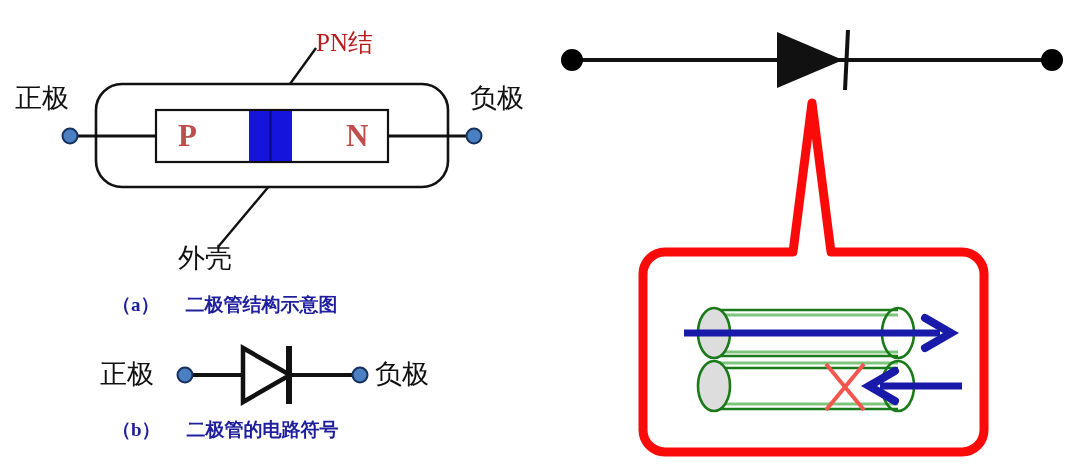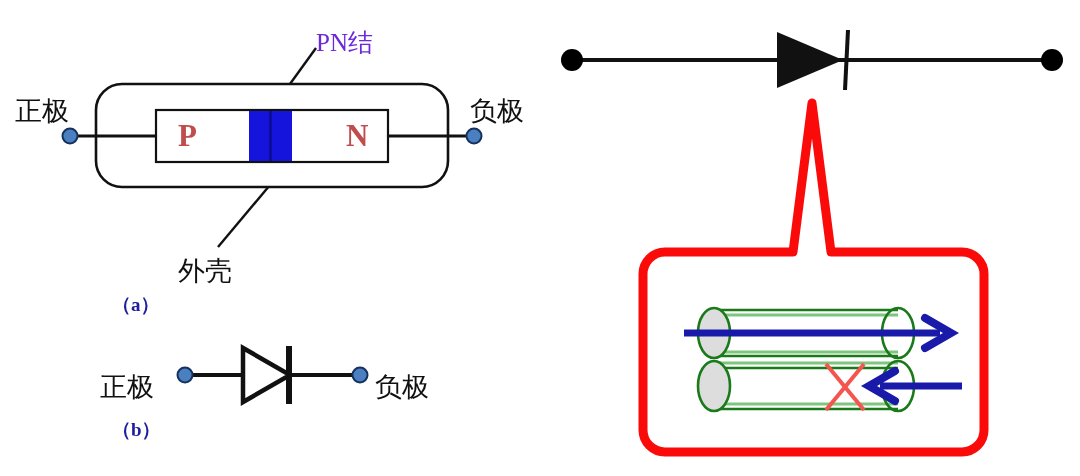--- a/index.html
+++ b/index.html
@@ -19,26 +19,25 @@
   }
   .abs { position: absolute; }
 
   
   .label-cn {
     font-family: "Liberation Serif", "DejaVu Serif", serif;
     font-size: 27px;
     color: #111111;
     white-space: nowrap;
     line-height: 1;
-    margin-top: 13px;
   }
   .label-lat {
     font-family: "Liberation Serif", "DejaVu Serif", serif;
     font-size: 25px;
-    color: #6d28d9;
+    color: #b91c1c;
     white-space: nowrap;
     line-height: 1;
   }
   .caption {
     font-family: "Liberation Serif", "DejaVu Serif", serif;
     font-size: 19px;
     font-weight: bold;
     color: #1f1f9e;
     white-space: nowrap;
     line-height: 1;
@@ -92,20 +91,21 @@
   <div class="abs label-cn" style="left:470px; top:85px;">负极</div>
 
   <div class="abs pn-letter" style="left:178px; top:120px;">P</div>
 
   <div class="abs pn-letter" style="left:346px; top:120px;">N</div>
 
   <div class="abs label-cn" style="left:178px; top:245px;">外壳</div>
 
   <div class="abs" style="left:112px; top:295px; display:flex; gap:26px; align-items:baseline;">
     <span class="caption">（a）</span>
+    <span class="caption">二极管结构示意图</span>
   </div>
 
   <svg class="layer" viewBox="0 0 1080 476">
 
     <line x1="185" y1="375" x2="243" y2="375" stroke="#111111" stroke-width="4"></line>
     <line x1="289" y1="375" x2="360" y2="375" stroke="#111111" stroke-width="4"></line>
 
     <polygon points="243,348 243,402 290,375" fill="none" stroke="#111111" stroke-width="4.5" stroke-linejoin="miter"></polygon>
 
     <line x1="289" y1="346" x2="289" y2="404" stroke="#111111" stroke-width="6"></line>
@@ -113,20 +113,21 @@
     <circle cx="185" cy="375" r="7.5" fill="#4a7fc1" stroke="#16315c" stroke-width="2"></circle>
     <circle cx="360" cy="375" r="7.5" fill="#4a7fc1" stroke="#16315c" stroke-width="2"></circle>
   </svg>
 
   <div class="abs label-cn" style="left:100px; top:361px;">正极</div>
 
   <div class="abs label-cn" style="left:375px; top:361px;">负极</div>
 
   <div class="abs" style="left:112px; top:420px; display:flex; gap:26px; align-items:baseline;">
     <span class="caption">（b）</span>
+    <span class="caption">二极管的电路符号</span>
   </div>
 
   <svg class="layer" viewBox="0 0 1080 476">
 
     <line x1="572" y1="60" x2="1052" y2="60" stroke="#111111" stroke-width="4"></line>
 
     <polygon points="777,32 777,88 843,60" fill="#111111"></polygon>
 
     <line x1="848" y1="30" x2="845" y2="90" stroke="#111111" stroke-width="4"></line>
 

